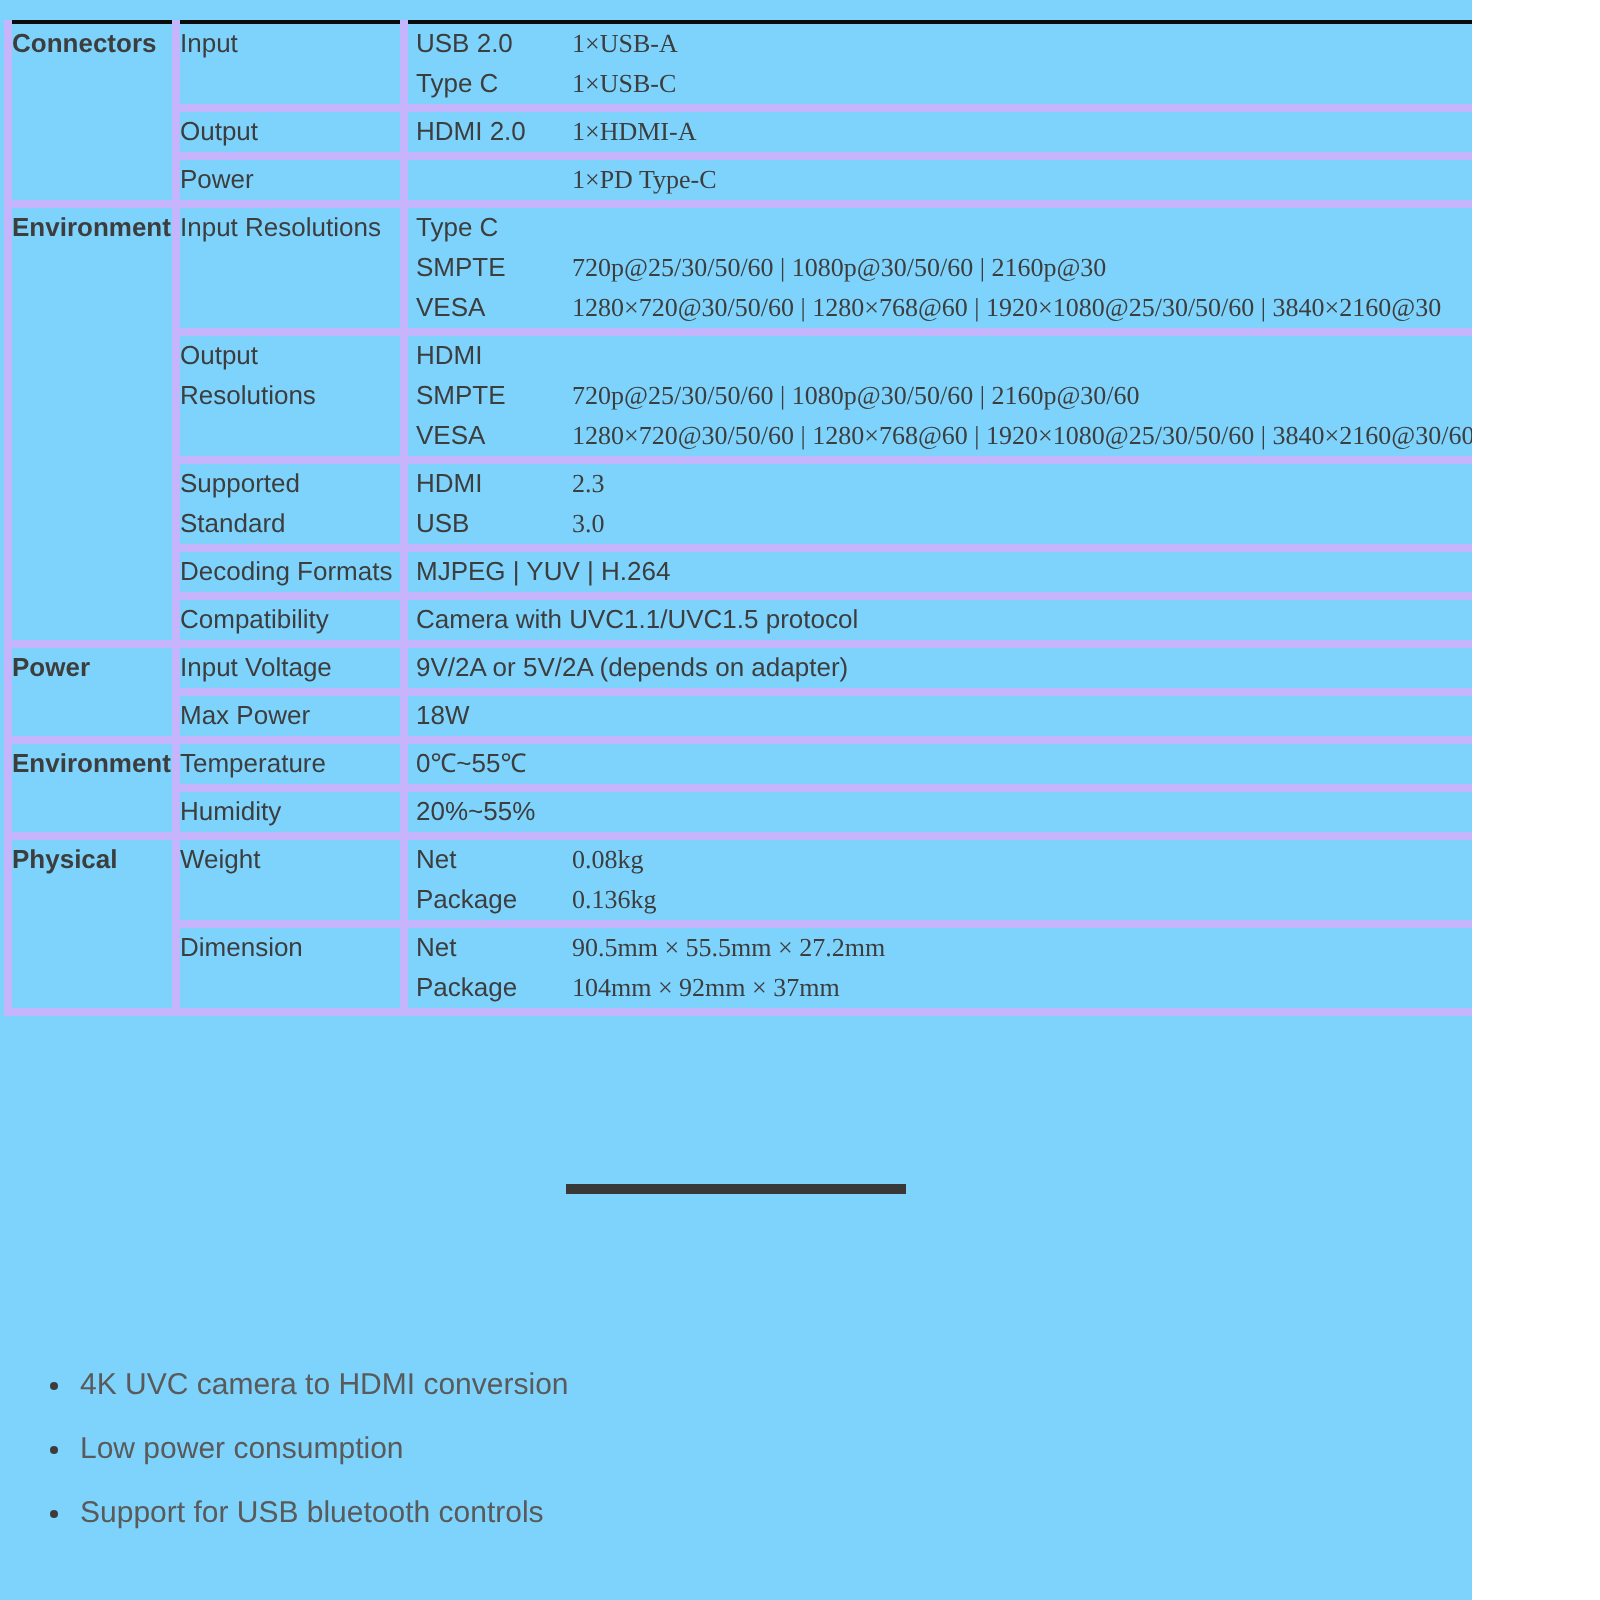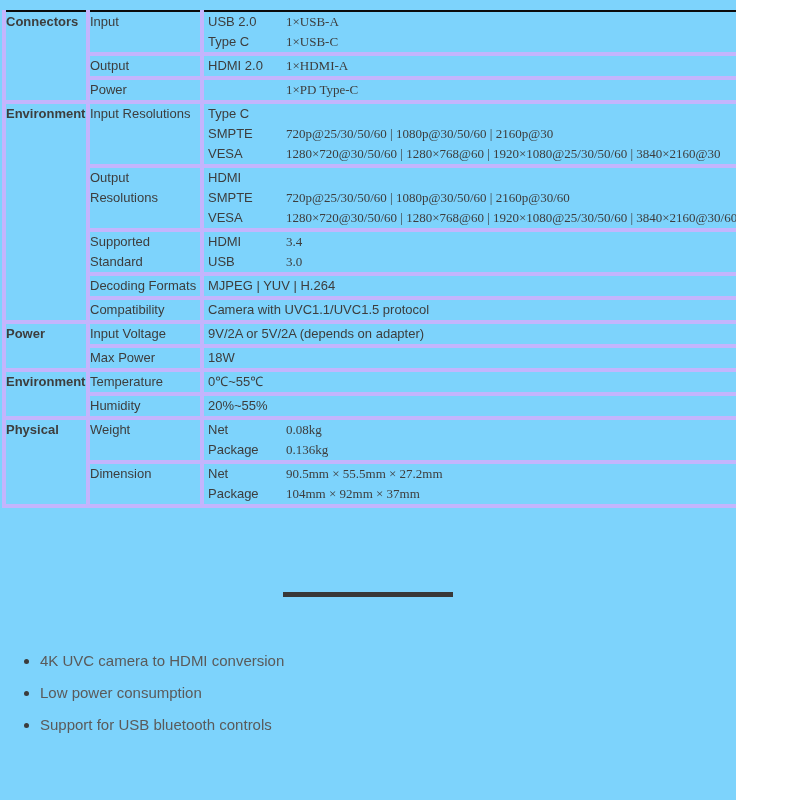--- a/index.html
+++ b/index.html
@@ -14,21 +14,21 @@
   td.lbl{padding-left:3px;padding-right:2px;}
   td.content .line{display:flex;padding-left:4px;height:20px;overflow:hidden;white-space:nowrap;}
   td.content .sub{flex:0 0 78px;}
   td.content .sub-full{flex:1 1 auto;}
   td.content .val{flex:1 1 auto;font-family:Liberation Serif, serif;}
 
   
   .kf{margin-top:84px;text-align:center;}
   .kf-title{font-size:32px;color:#3d3d3d;font-weight:400;letter-spacing:0.5px;}
   .kf-underline{width:170px;height:5px;background:#383838;margin:9px auto 0 auto;}
-  .features{display:flex;margin-top:54px;}
+  .features{display:flex;margin-top:86px;}
   .features ul{margin:0;padding:0 0 0 40px;list-style:disc;}
   .features ul.col-left{flex:0 0 427px;}
   .features ul.col-right{flex:1 1 auto;padding-left:38px;}
   .features li{font-size:15px;color:#5a5a5a;line-height:20px;margin-bottom:12px;text-align:left;}
   .features li::marker{color:#3c3c3c;}
 </style>
 </head>
 <body>
 
 <div class="page">
@@ -103,21 +103,21 @@
               <span class="sub">VESA</span>
               <span class="val">1280×720@30/50/60 | 1280×768@60 | 1920×1080@25/30/50/60 | 3840×2160@30/60</span>
             </div>
           </td>
         </tr>
         <tr>
           <td class="lbl">Supported Standard</td>
           <td class="content">
             <div class="line">
               <span class="sub">HDMI</span>
-              <span class="val">3.4</span>
+              <span class="val">2.3</span>
             </div>
             <div class="line">
               <span class="sub">USB</span>
               <span class="val">3.0</span>
             </div>
           </td>
         </tr>
         <tr>
           <td class="lbl">Decoding Formats</td>
           <td class="content">

